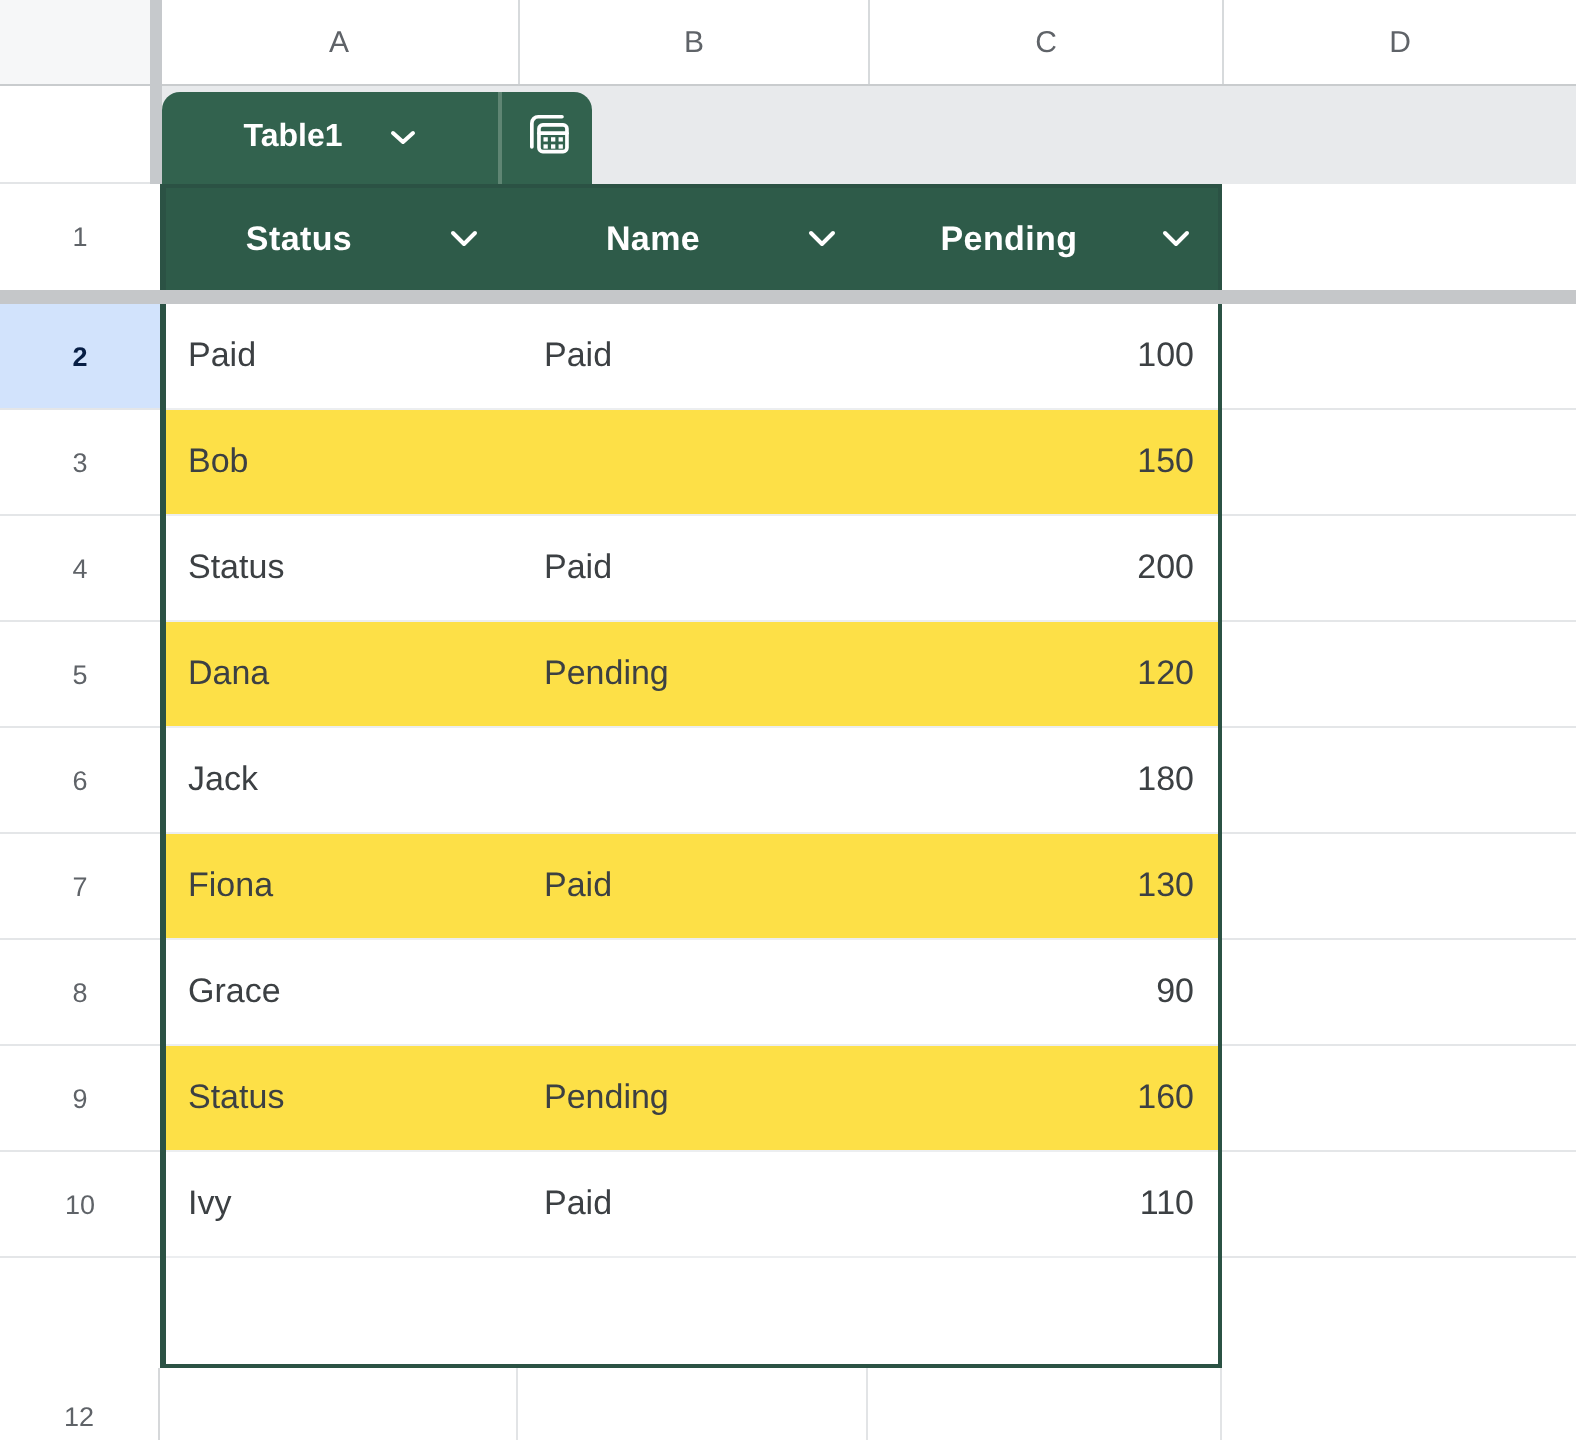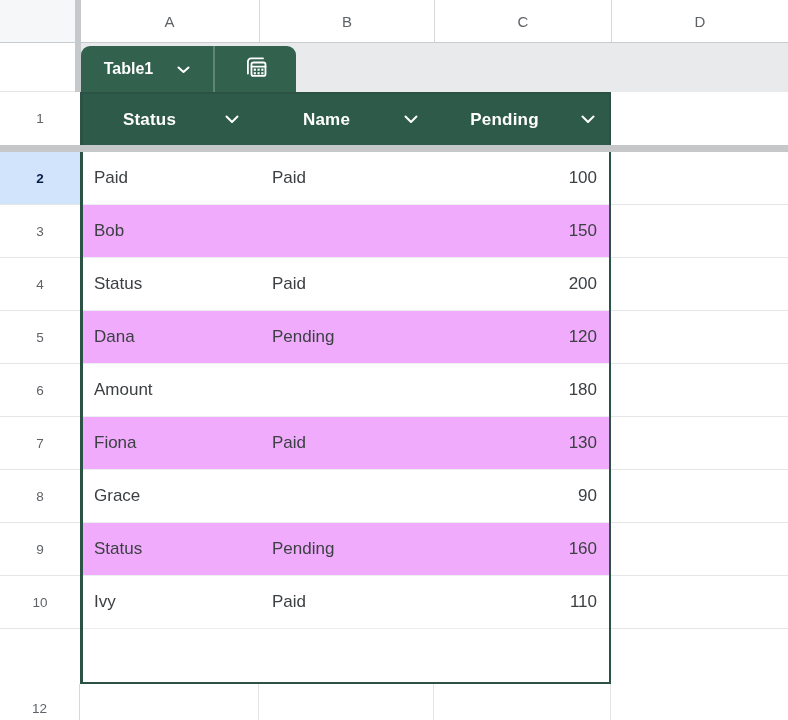--- a/index.html
+++ b/index.html
@@ -25,21 +25,21 @@
   .band-right { position: absolute; left: 80px; top: 0; width: 708px; height: 100%;
                 background: #e8eaec; }
 
   .vbar { position: absolute; left: 75px; top: 0; width: 6px; height: 92px;
           background: #c6c9cc; z-index: 3; }
 
   
   .chip { position: absolute; left: 81px; top: 46px; width: 215px; height: 46px;
           background: #32624e; border-radius: 9px 9px 0 0; display: flex;
           overflow: hidden; z-index: 4; }
-  .chip-left { width: 132px; display: flex; align-items: center; justify-content: center;
+  .chip-left { width: 168px; display: flex; align-items: center; justify-content: center;
                gap: 24px; cursor: pointer; }
   .chip-name { color: #fff; font-weight: 700; font-size: 16px; }
   .chip-divider { width: 2px; background: #5f8573; }
   .chip-right { flex: 1; display: flex; align-items: center; justify-content: center; cursor: pointer; }
 
   
   .header-row { position: absolute; top: 92px; left: 0; width: 788px; height: 53px; display: flex; }
   .hrh { width: 80px; background: #fff; display: flex; align-items: center;
          justify-content: center; font-size: 13.5px; color: #5f6368; }
   .hseg { width: 531px; background: #2e5b49; border-top: 2px solid #2b5244; display: flex; }
@@ -54,21 +54,21 @@
   .freeze-bar { position: absolute; top: 145px; left: 0; width: 788px; height: 7px;
                 background: #c5c7c9; z-index: 6; }
 
   
   .rows { position: absolute; top: 152px; left: 0; width: 788px; }
   .grow { display: flex; height: 53px; }
   .rh { width: 80px; display: flex; align-items: center; justify-content: center;
         font-size: 13.5px; color: #5f6368; background: #fff; border-bottom: 1px solid #e4e6e8; }
   .grow.selected .rh { background: #d2e3fc; color: #071e44; font-weight: 700; }
   .seg-table { width: 531px; display: flex; background: #fff; border-bottom: 1px solid #eceef0; }
-  .grow.banded .seg-table { background: #f0abfc; align-items: center; }
+  .grow.banded .seg-table { background: #fde047; align-items: center; }
   .cell { display: flex; align-items: center; font-size: 17px; color: #3c4043; }
   .c-name   { width: 179px; padding-left: 14px; }
   .c-status { width: 175px; padding-left: 13px; }
   .c-amount { width: 177px; justify-content: flex-end; padding-right: 14px; }
   .d-cell { width: 177px; background: #fff; border-bottom: 1px solid #e4e6e8; }
 
   
   .tb-left   { position: absolute; left: 80px;  top: 92px;  width: 3px;  height: 592px; background: #2b5244; z-index: 5; }
   .tb-right  { position: absolute; left: 609px; top: 92px;  width: 2px;  height: 592px; background: #2b5244; z-index: 5; }
   .tb-bottom { position: absolute; left: 80px;  top: 682px; width: 531px; height: 2px;  background: #2b5244; z-index: 5; }
@@ -210,21 +210,21 @@
       <div class="cell c-amount">120</div>
     </div>
     <div class="d-cell"></div>
   </div>
 
   <div class="grow">
     <div class="rh">
       <span class="rnum">6</span>
     </div>
     <div class="seg-table">
-      <div class="cell c-name">Amount</div>
+      <div class="cell c-name">Jack</div>
       <div class="cell c-status"></div>
       <div class="cell c-amount">180</div>
     </div>
     <div class="d-cell"></div>
   </div>
 
   <div class="grow banded">
     <div class="rh">
       <span class="rnum">7</span>
     </div>

